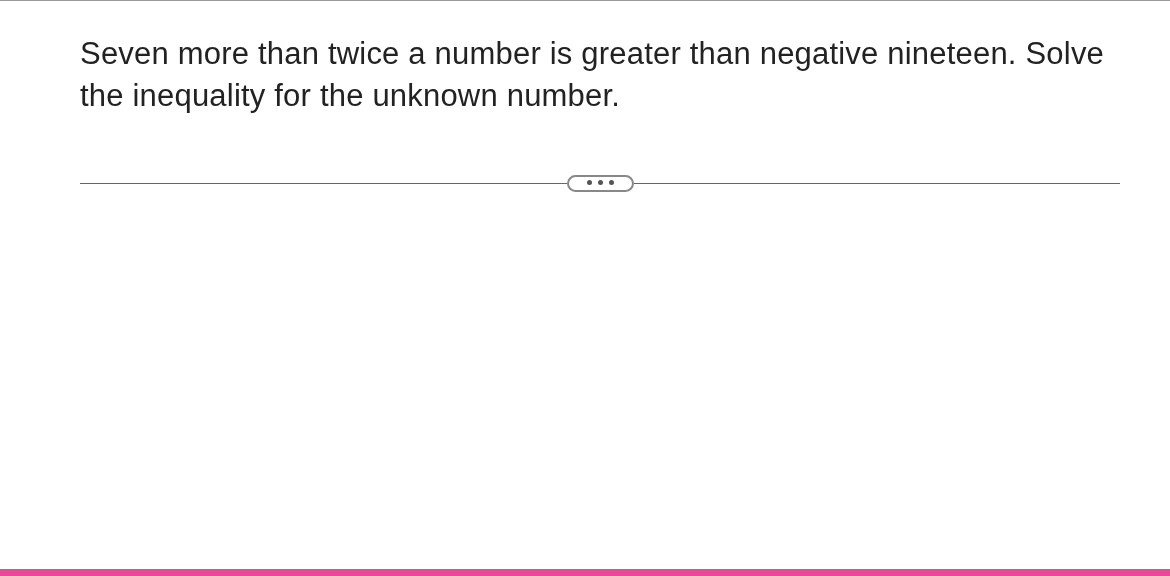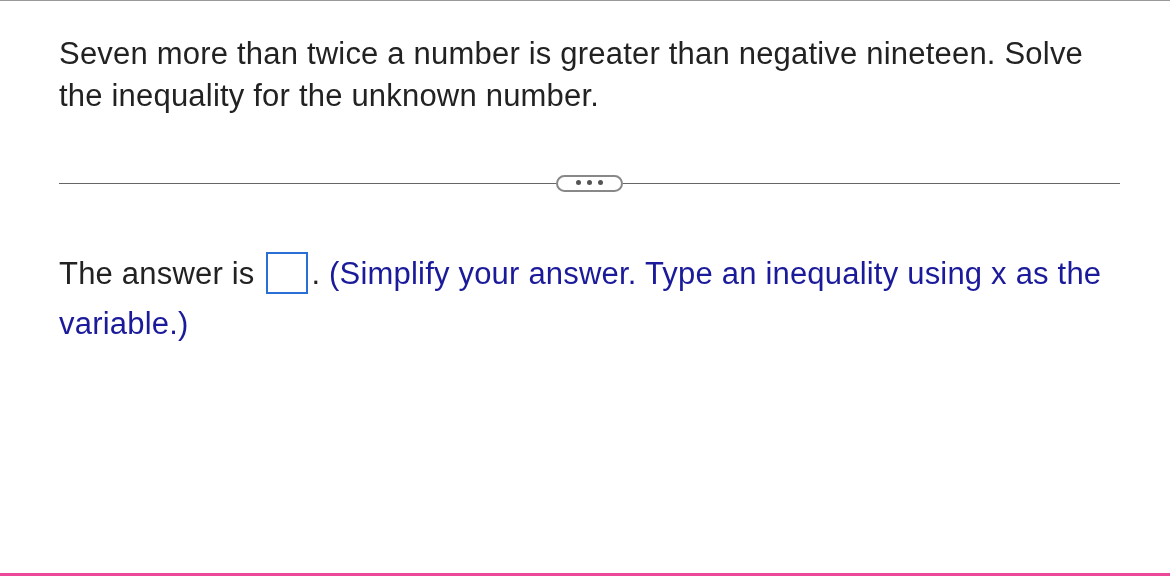--- a/index.html
+++ b/index.html
@@ -9,22 +9,22 @@
     }
     body {
       font-family: Arial, Helvetica, sans-serif;
       background: #ffffff;
       width: 1170px;
       height: 576px;
       position: relative;
     }
     .container {
       border-top: 1px solid #999;
-      border-bottom: 3px solid #ec4899;
-      padding: 32px 50px 90px 59px;
+      border-bottom: 7px solid #ec4899;
+      padding: 32px 50px 90px 80px;
       height: 100%;
     }
     .question-text {
       font-size: 31px;
       color: #222;
       line-height: 1.35;
       letter-spacing: 0.2px;
     }
     .divider-row {
       display: flex;
@@ -89,16 +89,13 @@
   <div class="divider-row">
     <div class="divider-line"></div>
     <div class="ellipsis-pill">
       <span class="dot"></span>
       <span class="dot"></span>
       <span class="dot"></span>
     </div>
     <div class="divider-line"></div>
   </div>
 
-  <div class="answer-section">
-    <span class="answer-prefix">The answer is </span><input type="text" class="answer-input" value="" style=""><span class="period">. </span><span>(Simplify your answer. Type an inequality using x as the variable.)</span>
-  </div>
 </div>
 
 </body></html>

